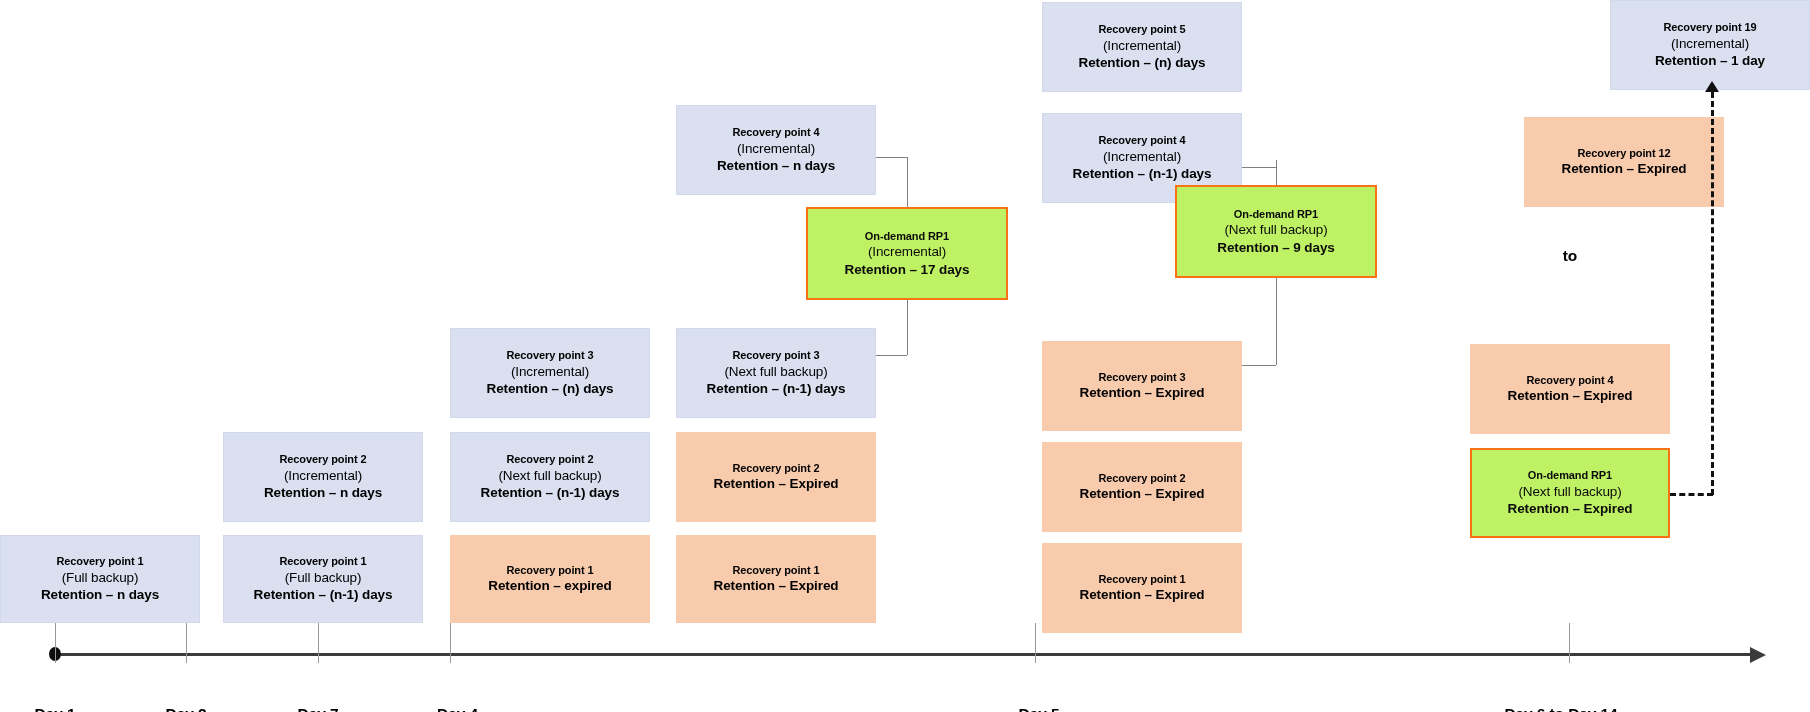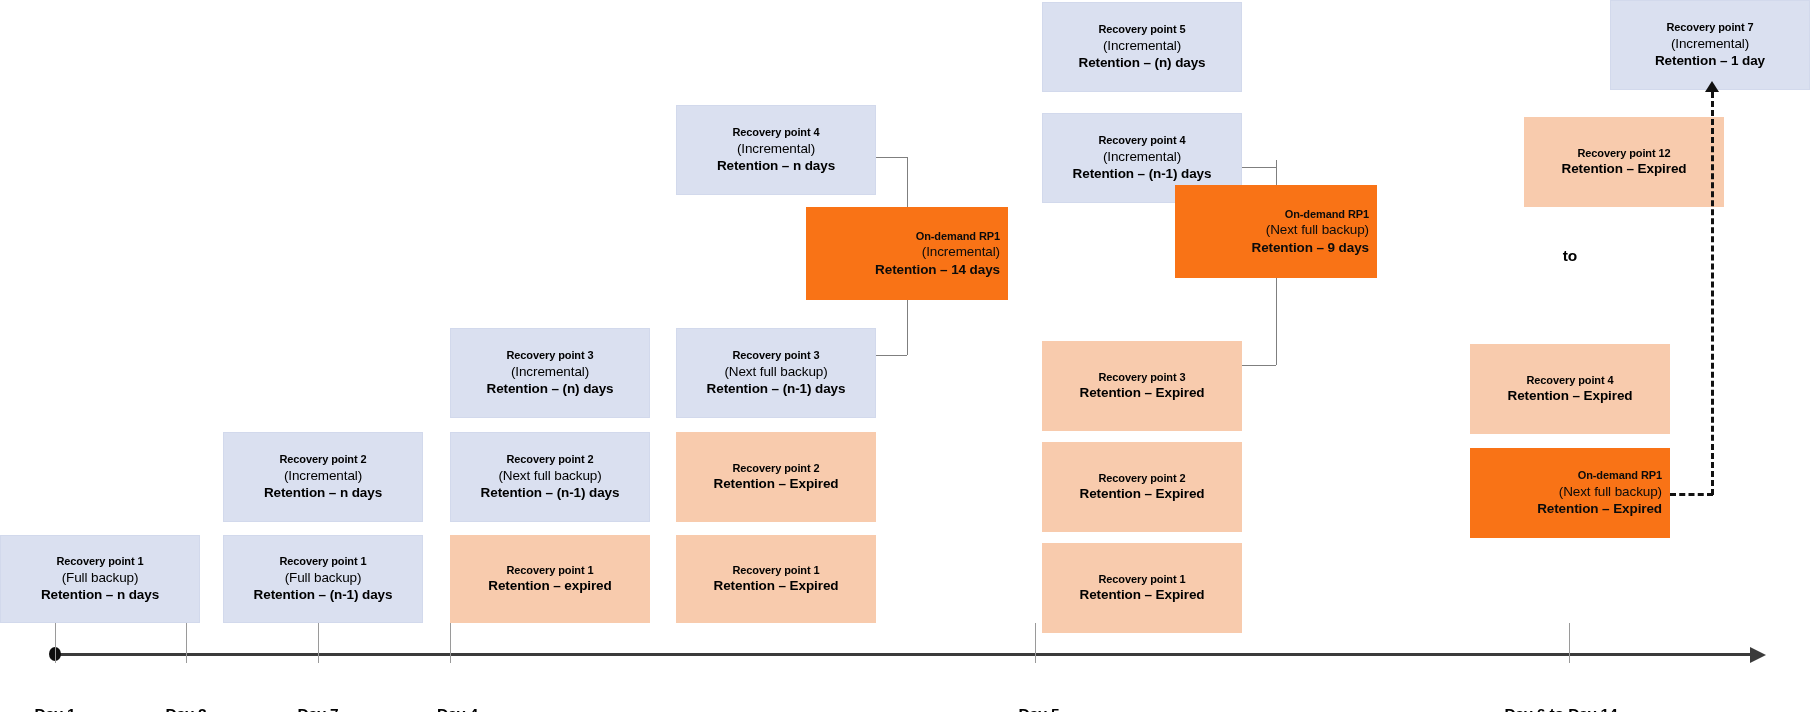--- a/index.html
+++ b/index.html
@@ -25,21 +25,21 @@
     text-align:center;
     color:#000000;
     line-height:1.30;
     padding:2px 4px;
   }
   .box .t1{font-size:11px;font-weight:bold;letter-spacing:-0.1px;}
   .box .t2{font-size:13.5px;font-weight:normal;letter-spacing:-0.1px;}
   .box .t3{font-size:13.5px;font-weight:bold;letter-spacing:-0.1px;}
   .b-blue{background:#dae0f0;border:1px solid #d2d9ec;}
   .b-peach{background:#f8cbad;border:1px solid #f8cbad;}
-  .b-navy{background:#f97316;border:4px solid #f97316;align-items:flex-end;}
+  .b-navy{background:#bef264;border:2px solid #f97316;}
   .b-navy .t1,.b-navy .t2,.b-navy .t3{color:#0b0b0b;}
 
   
   .axis-line{
     position:absolute;
     height:3px;
     background:#3b3b3b;
   }
   .axis-arrow{
     position:absolute;
@@ -137,21 +137,21 @@
         <div class="t3">Retention – expired</div>
       </div>
       <div class="box b-blue" style="left: 676px; top: 105px; width: 200px; height: 90px;">
         <div class="t1">Recovery point 4</div>
         <div class="t2">(Incremental)</div>
         <div class="t3">Retention – n days</div>
       </div>
       <div class="box b-navy" style="left: 806px; top: 207px; width: 202px; height: 93px;">
         <div class="t1">On-demand RP1</div>
         <div class="t2">(Incremental)</div>
-        <div class="t3">Retention – 14 days</div>
+        <div class="t3">Retention – 17 days</div>
       </div>
       <div class="box b-blue" style="left: 676px; top: 328px; width: 200px; height: 90px;">
         <div class="t1">Recovery point 3</div>
         <div class="t2">(Next full backup)</div>
         <div class="t3">Retention – (n-1) days</div>
       </div>
       <div class="box b-peach" style="left: 676px; top: 432px; width: 200px; height: 90px;">
         <div class="t1">Recovery point 2</div>
         <div class="t3">Retention – Expired</div>
       </div>
@@ -180,21 +180,21 @@
       </div>
       <div class="box b-peach" style="left: 1042px; top: 442px; width: 200px; height: 90px;">
         <div class="t1">Recovery point 2</div>
         <div class="t3">Retention – Expired</div>
       </div>
       <div class="box b-peach" style="left: 1042px; top: 543px; width: 200px; height: 90px;">
         <div class="t1">Recovery point 1</div>
         <div class="t3">Retention – Expired</div>
       </div>
       <div class="box b-blue" style="left: 1610px; top: 0px; width: 200px; height: 90px;">
-        <div class="t1">Recovery point 7</div>
+        <div class="t1">Recovery point 19</div>
         <div class="t2">(Incremental)</div>
         <div class="t3">Retention – 1 day</div>
       </div>
       <div class="box b-peach" style="left: 1524px; top: 117px; width: 200px; height: 90px;">
         <div class="t1">Recovery point 12</div>
         <div class="t3">Retention – Expired</div>
       </div>
       <div class="box b-peach" style="left: 1470px; top: 344px; width: 200px; height: 90px;">
         <div class="t1">Recovery point 4</div>
         <div class="t3">Retention – Expired</div>

